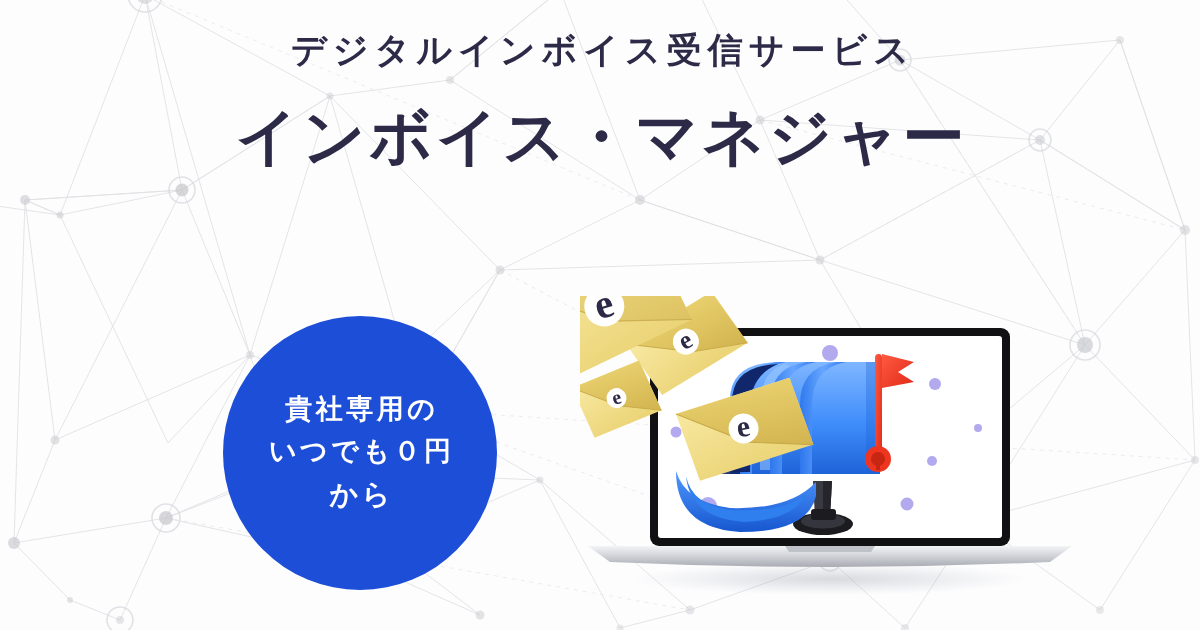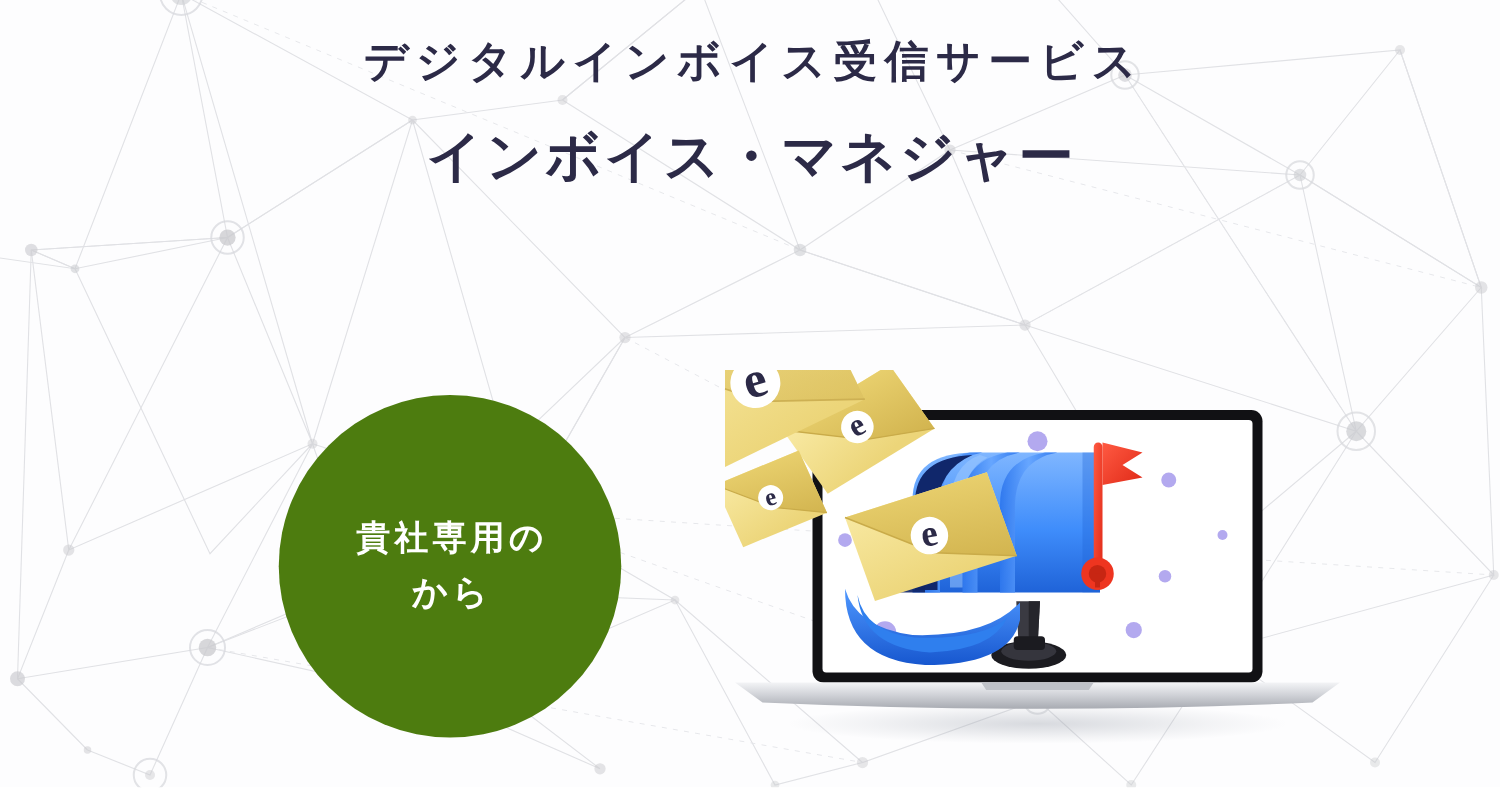--- a/index.html
+++ b/index.html
@@ -38,40 +38,40 @@
   #eyebrow {
     font-size: 35px;
     font-weight: 700;
     letter-spacing: 0.17em;
     color: #2c2a47;
     line-height: 1.25;
     white-space: nowrap;
     text-indent: 0.17em;
   }
   .title-line {
-    font-size: 44px;
+    font-size: 62px;
     font-weight: 800;
     letter-spacing: 0.055em;
     color: #2c2a47;
     line-height: 1.26;
     white-space: nowrap;
     text-indent: 0.055em;
   }
   #title-1 { margin-top: 26px; }
   #title-2 { margin-top: 2px; }
 
   
   #badge {
     position: absolute;
     left: 223px;
     top: 316px;
     width: 274px;
     height: 274px;
     border-radius: 50%;
-    background: #4d7c0f;
+    background: #1d4ed8;
     display: flex;
     flex-direction: column;
     align-items: center;
     justify-content: center;
     z-index: 6;
   }
   .badge-line {
     color: #ffffff;
     font-weight: 700;
     letter-spacing: 0.13em;
@@ -204,20 +204,21 @@
     </g>
   </svg>
 
   <div id="headline">
     <div id="eyebrow">デジタルインボイス受信サービス</div>
     <div id="title-1" class="title-line">インボイス・マネジャー</div>
   </div>
 
   <div id="badge">
     <div class="badge-line big">貴社専用の</div>
+    <div class="badge-line big">いつでも０円</div>
     <div class="badge-line small">から</div>
   </div>
 
   <div id="illustration">
     <svg viewBox="0 0 500 300" width="500" height="300" xmlns="http://www.w3.org/2000/svg" aria-hidden="true">
       <defs>
         <linearGradient id="gSilver" x1="0" y1="0" x2="0" y2="1">
           <stop offset="0%" stop-color="#f3f4f6"></stop>
           <stop offset="45%" stop-color="#d2d4d9"></stop>
           <stop offset="100%" stop-color="#a8abb2"></stop>

